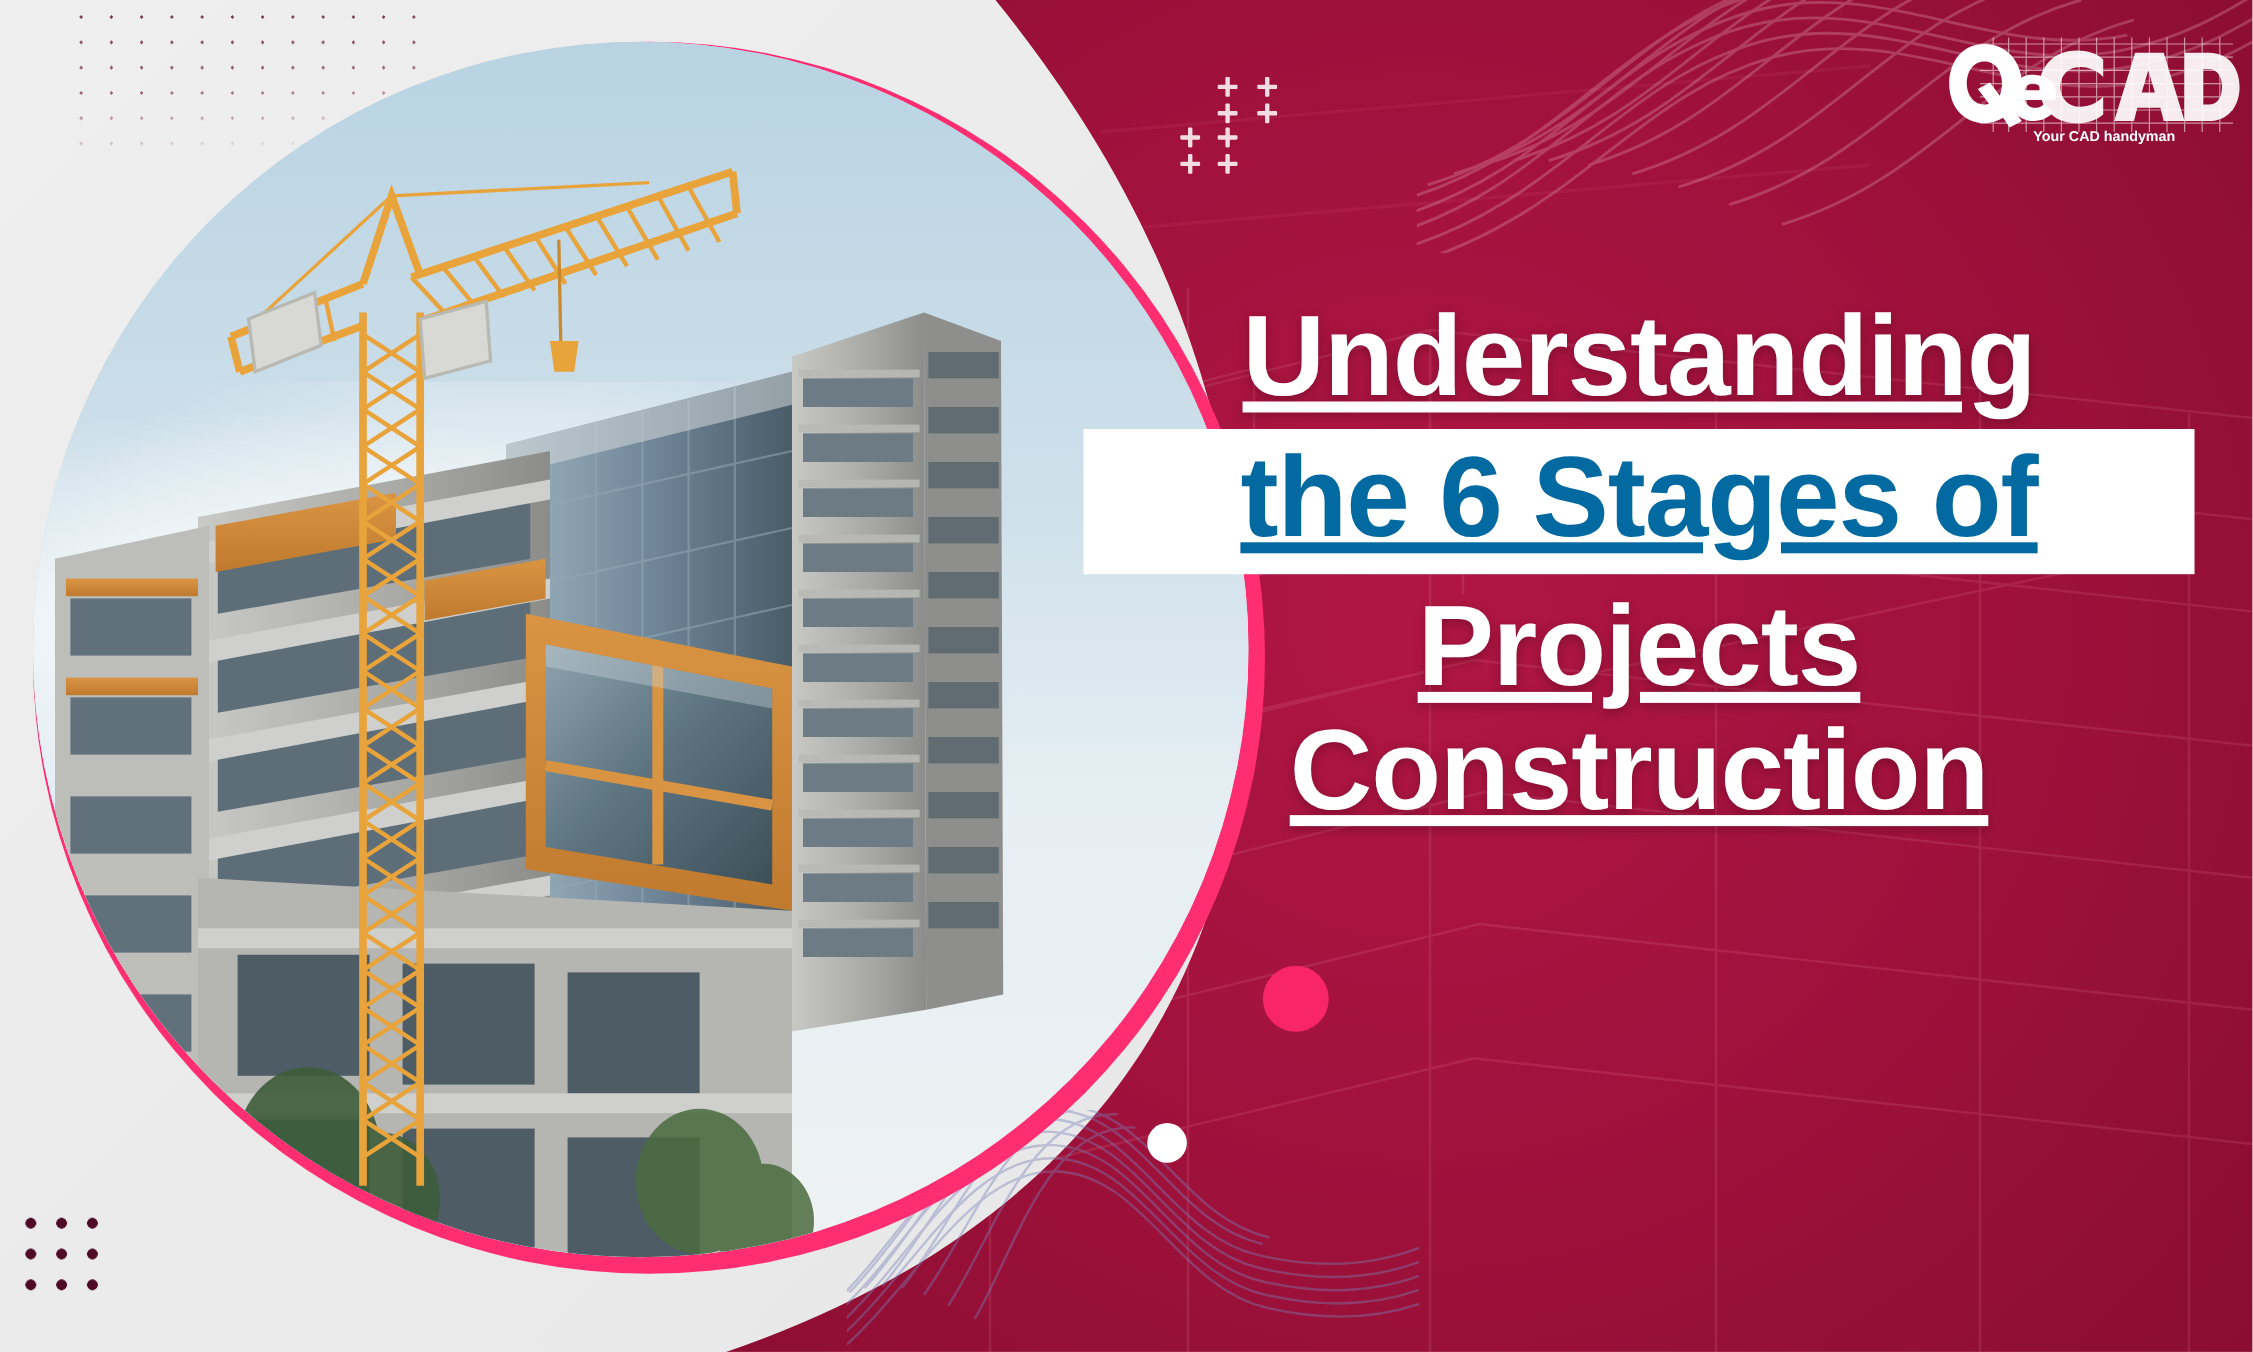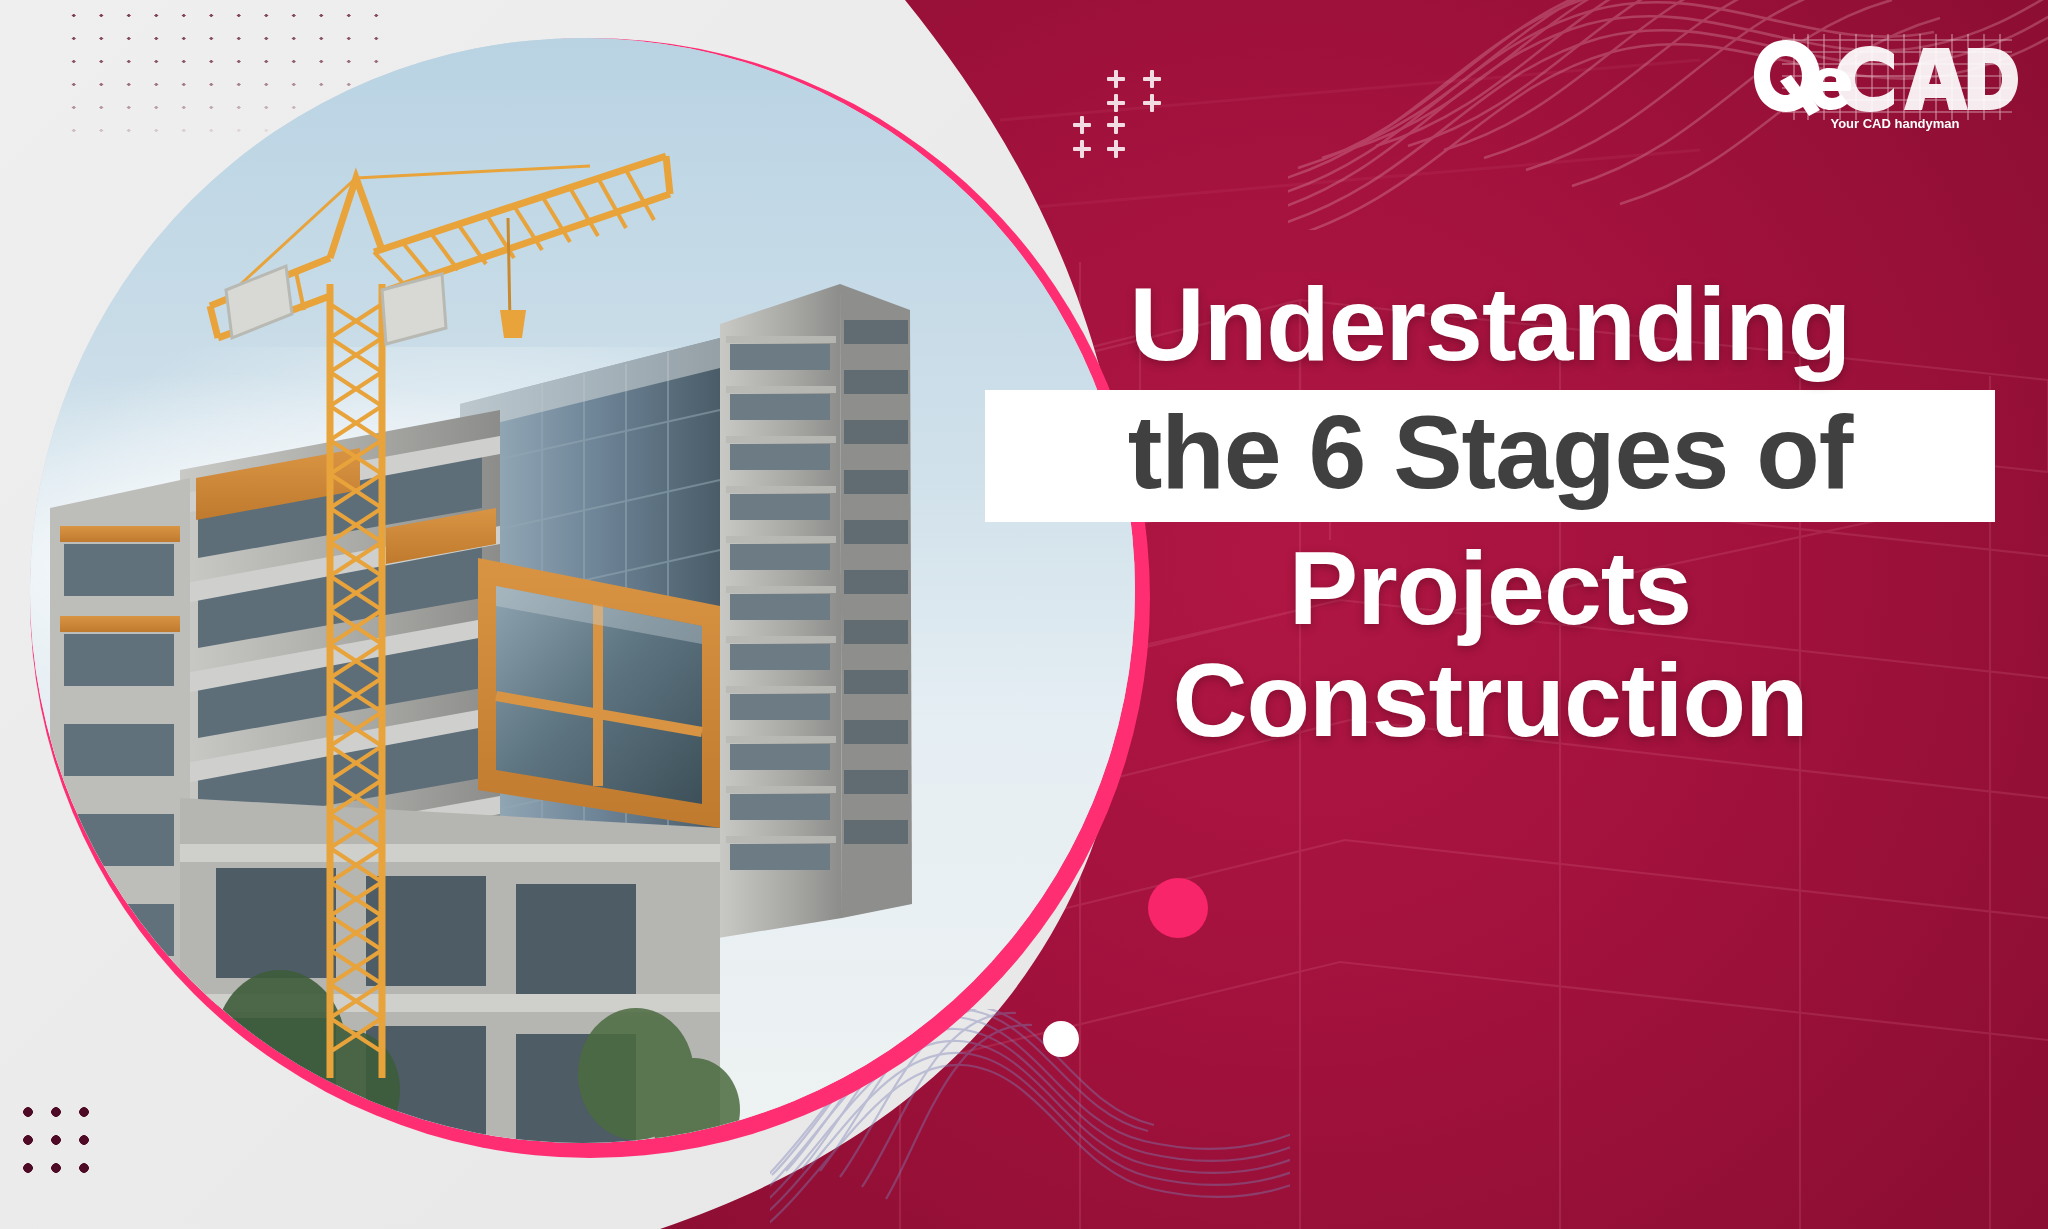--- a/index.html
+++ b/index.html
@@ -76,38 +76,38 @@
     background:radial-gradient(ellipse at 30% 50%, rgba(255,255,255,.92) 0%, rgba(255,255,255,0) 62%),
                radial-gradient(ellipse at 62% 38%, rgba(255,255,255,.75) 0%, rgba(255,255,255,0) 60%);
   }
   .photo-disc svg{position:absolute;left:0;top:0;}
 
   
   .dot-pink{position:absolute;left:1148px;top:878px;width:60px;height:60px;border-radius:50%;background:#f9256b;}
   .dot-white{position:absolute;left:1043px;top:1021px;width:36px;height:36px;border-radius:50%;background:#ffffff;}
 
   
-  .logo{position:absolute;right:26px;top:24px;width:270px;height:108px;}
+  .logo{position:absolute;right:8px;top:24px;width:270px;height:108px;}
   .logo svg{display:block;}
 
   
   .headline{
     position:absolute;left:985px;top:268px;width:1010px;
     color:#ffffff;
     font-family:"Liberation Sans Narrow","Liberation Sans", sans-serif;
     font-weight:bold;
     font-size:104px;
     line-height:112px;
     letter-spacing:-1px;
     text-align:center;
     text-shadow:0 3px 10px rgba(40,0,12,.30);
   }
-  .hl-line{display:block;white-space:nowrap;}
+  .hl-line{display:block;white-space:nowrap;text-decoration:underline;}
   .hl-line.hl-hi{
-    background:#ffffff;color:#404040;
+    background:#ffffff;color:#0369a1;
     display:block;margin:10px 0 10px 0;
     padding:6px 14px 14px 14px;
     text-shadow:none;
   }
 </style>
 </head>
 <body>
 
 <div id="stage">
 

